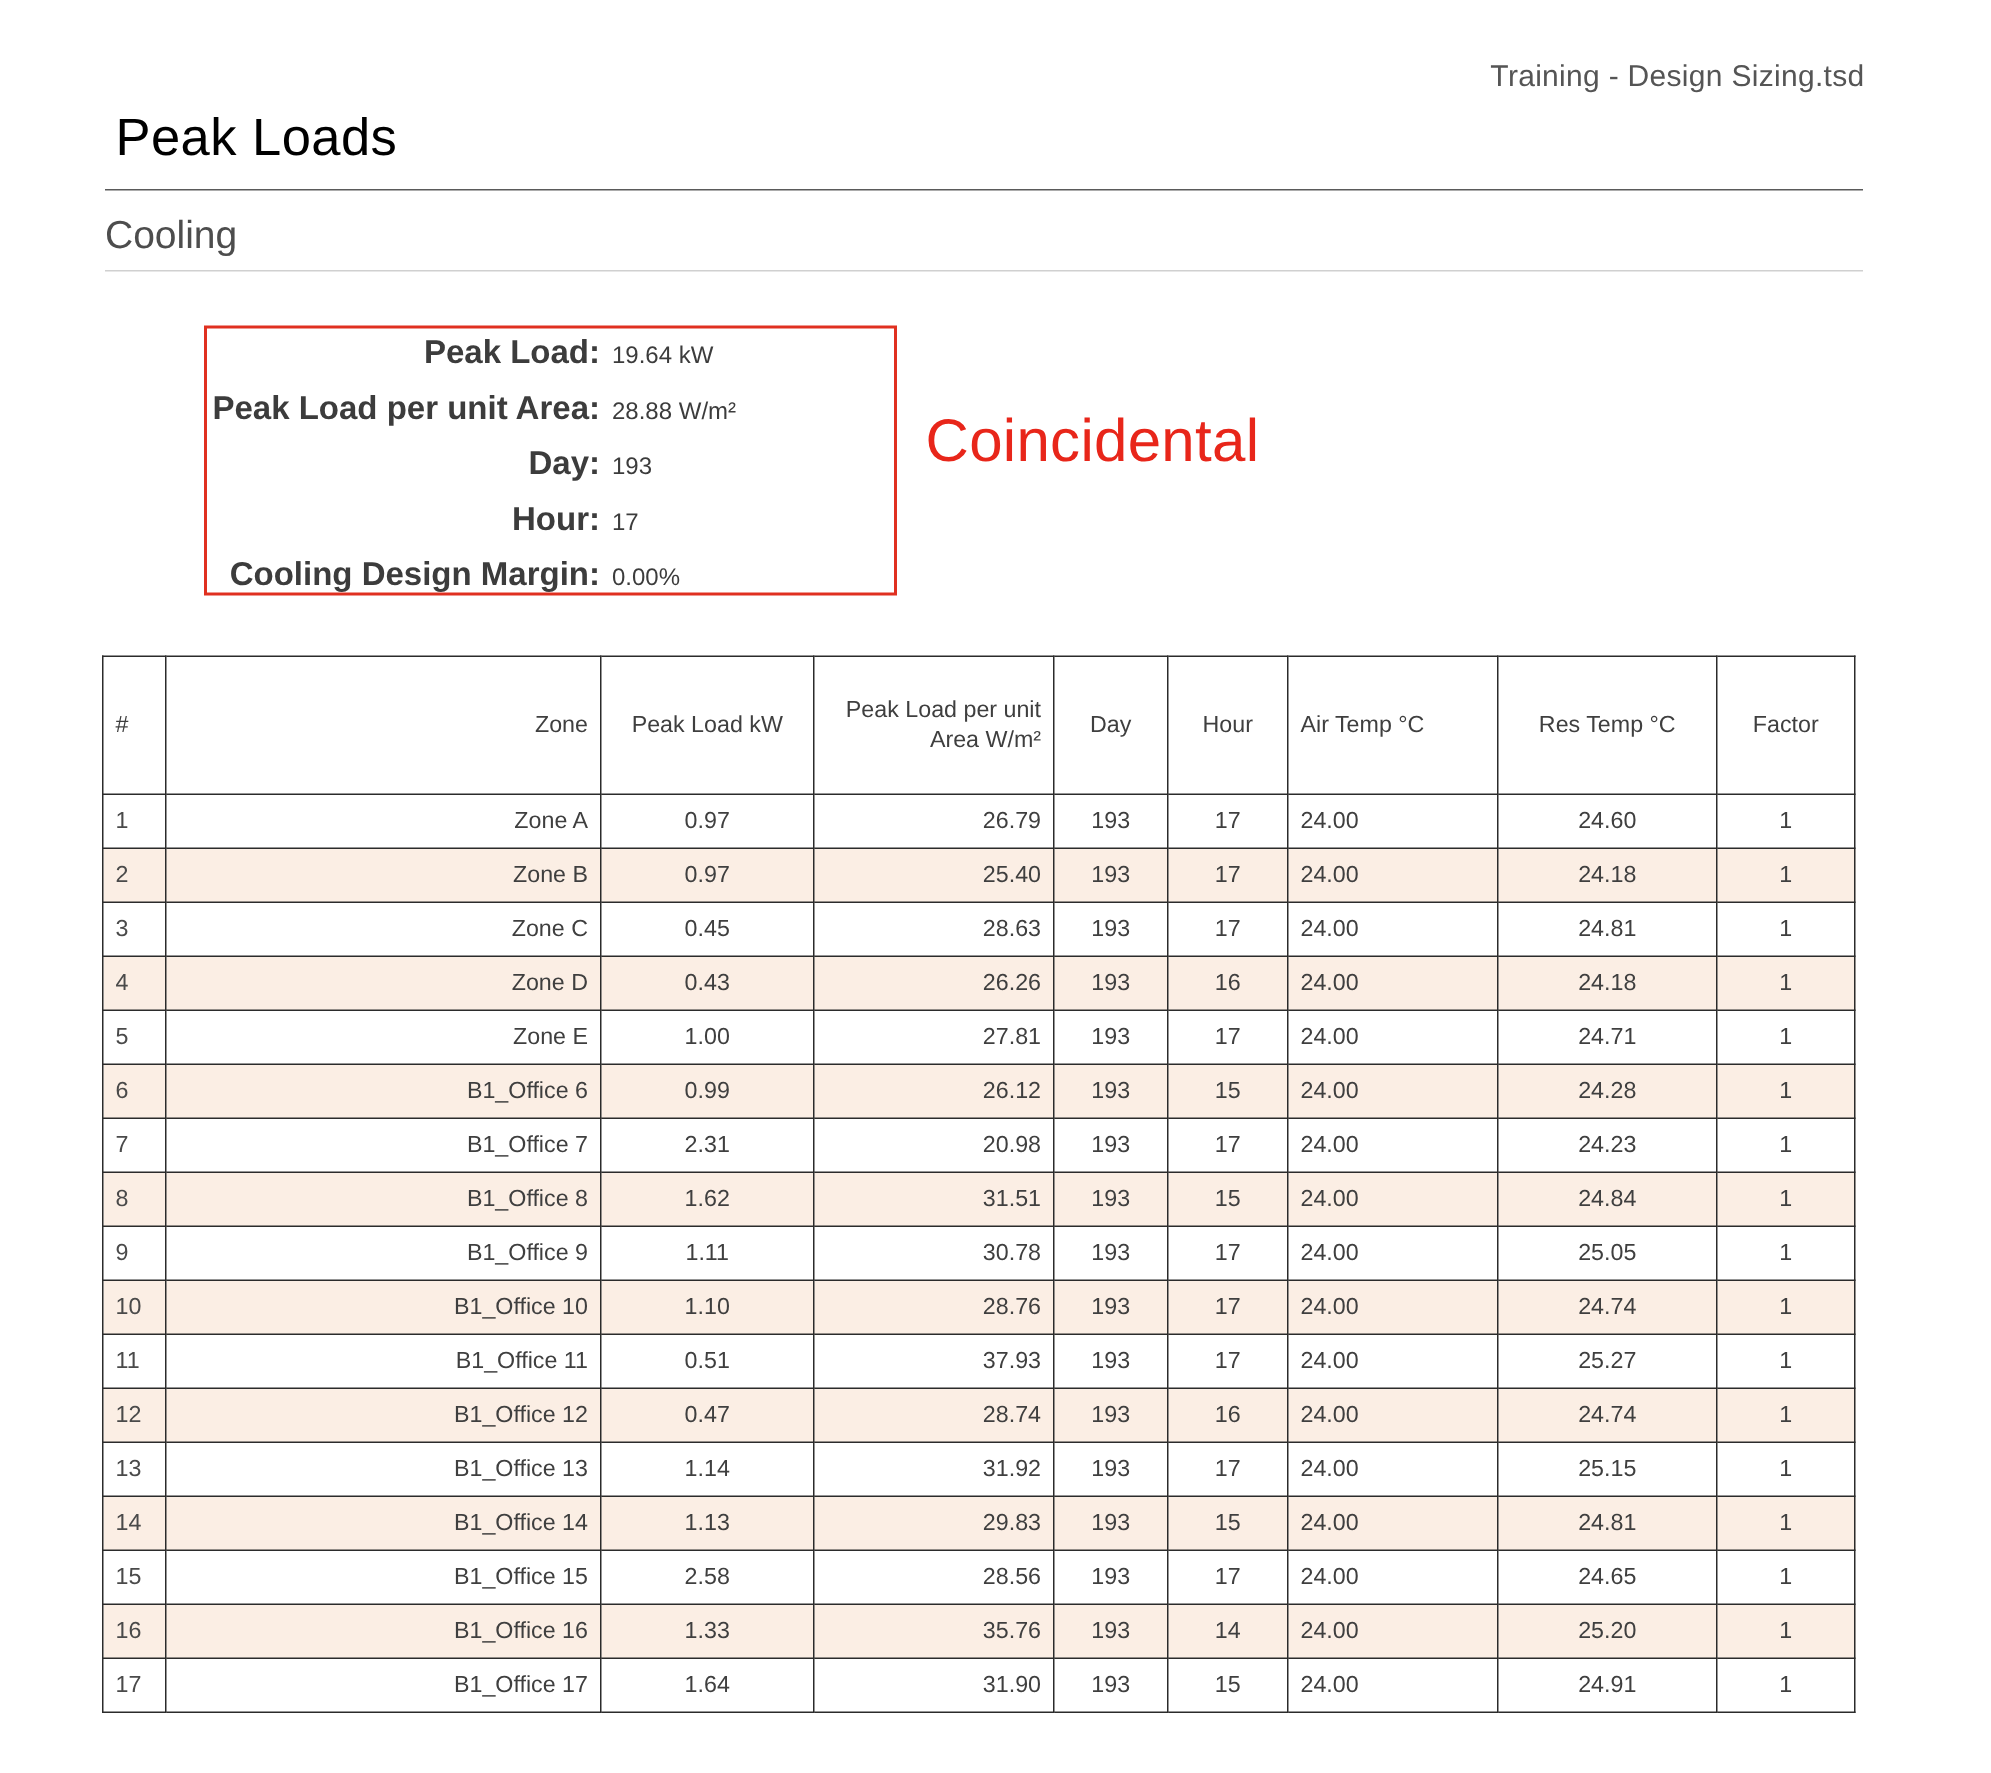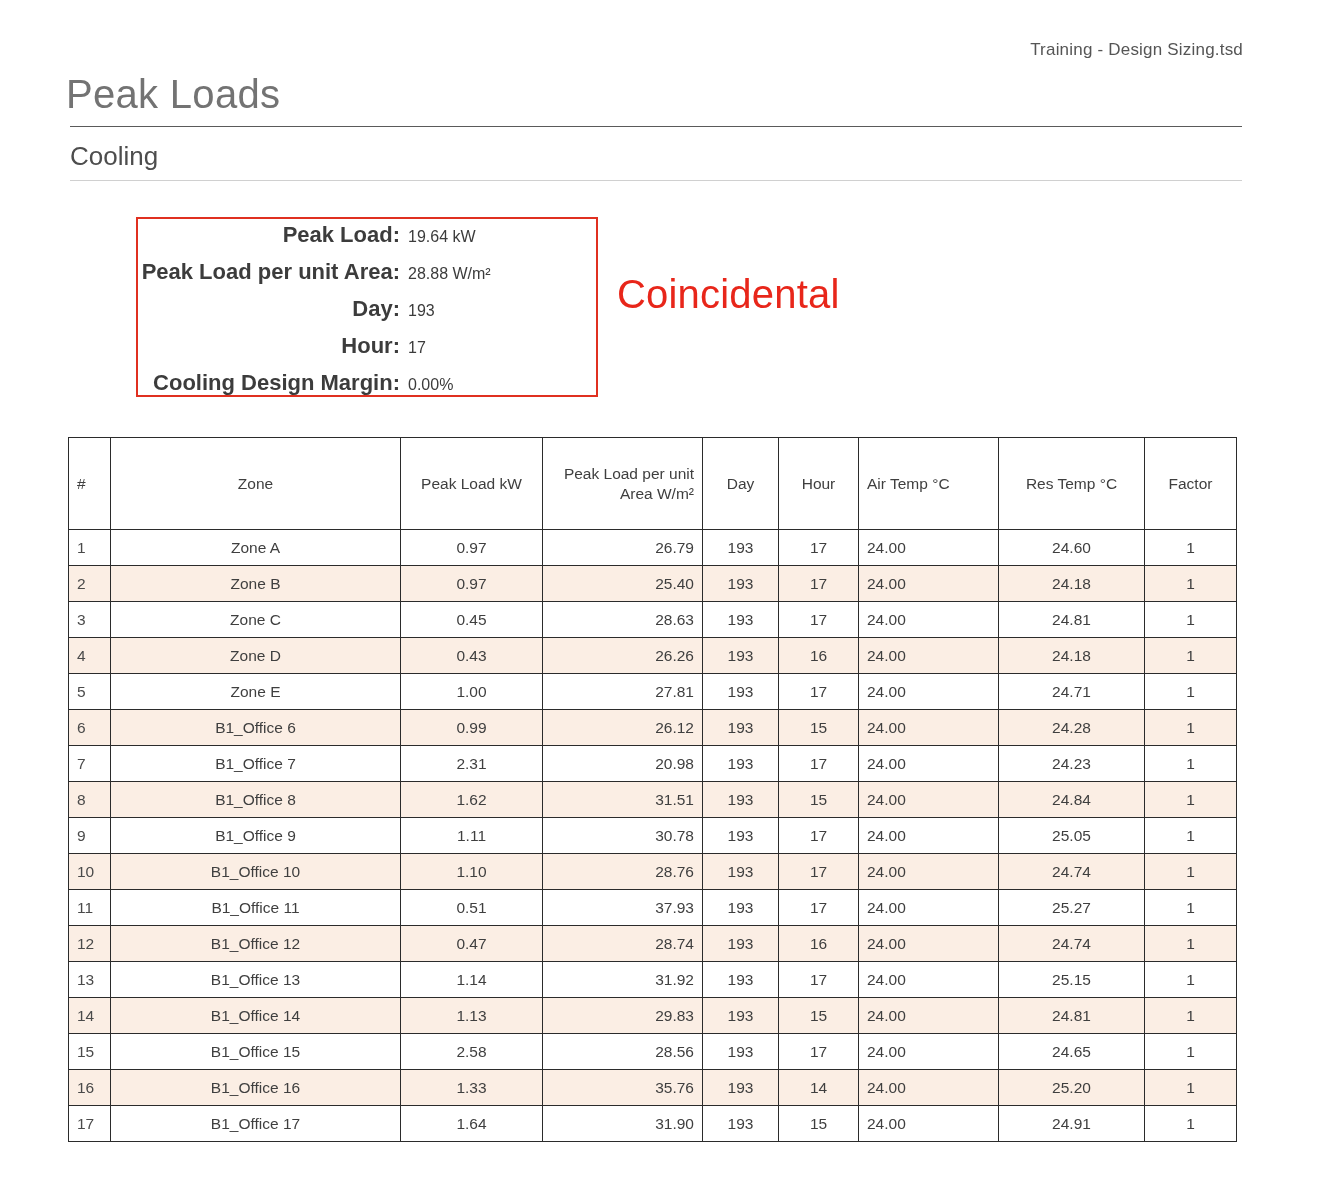--- a/index.html
+++ b/index.html
@@ -18,32 +18,32 @@
   .page {
     position: relative;
     width: 1327px;
     height: 1182px;
     box-sizing: border-box;
   }
   .file-label {
     position: absolute;
     top: 40px;
     right: 84px;
-    font-size: 17px;
+    font-size: 20px;
     color: #555555;
     letter-spacing: 0.2px;
     white-space: nowrap;
   }
   .title {
     position: absolute;
     top: 72px;
-    left: 66px;
-    font-size: 40px;
+    left: 77px;
+    font-size: 35px;
     font-weight: 400;
-    color: #737373;
+    color: #000000;
     letter-spacing: 0.3px;
   }
   .title-rule {
     position: absolute;
     top: 126px;
     left: 70px;
     width: 1172px;
     height: 0;
     border-top: 1px solid #5a5a5a;
   }
@@ -125,21 +125,21 @@
     font-weight: normal;
     box-sizing: border-box;
   }
   table.loads thead th {
     height: 92px;
     vertical-align: middle;
     background: #ffffff;
     line-height: 1.25;
   }
   th.c-num, td.c-num { width: 42px; text-align: left; }
-  th.c-zone, td.c-zone { width: 290px; text-align: center; }
+  th.c-zone, td.c-zone { width: 290px; text-align: right; }
   th.c-load, td.c-load { width: 142px; text-align: center; }
   th.c-area, td.c-area { width: 160px; text-align: right; margin-left: 40px; }
   th.c-day, td.c-day { width: 76px; text-align: center; }
   th.c-hour, td.c-hour { width: 80px; text-align: center; }
   th.c-air, td.c-air { width: 140px; text-align: left; }
   th.c-res, td.c-res { width: 146px; text-align: center; }
   th.c-factor, td.c-factor { width: 92px; text-align: center; }
   th.c-zone, th.c-num { vertical-align: middle; }
   tr.alt td { background: #fbeee4; }
   td.c-num { color: #4a4a4a; }

